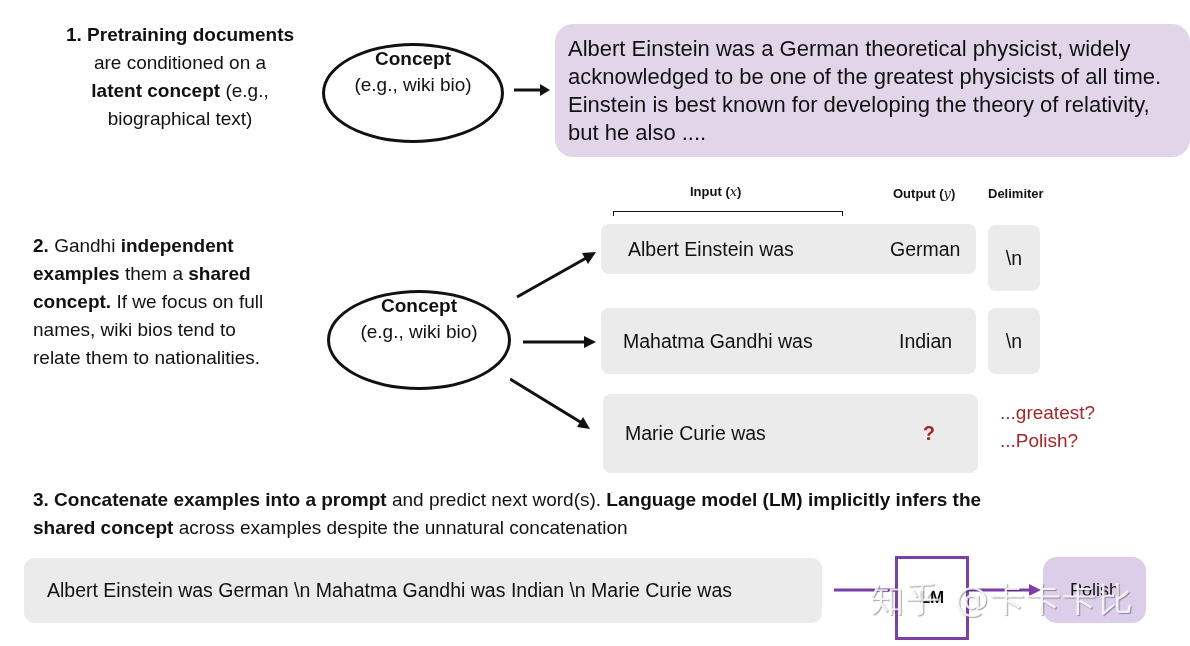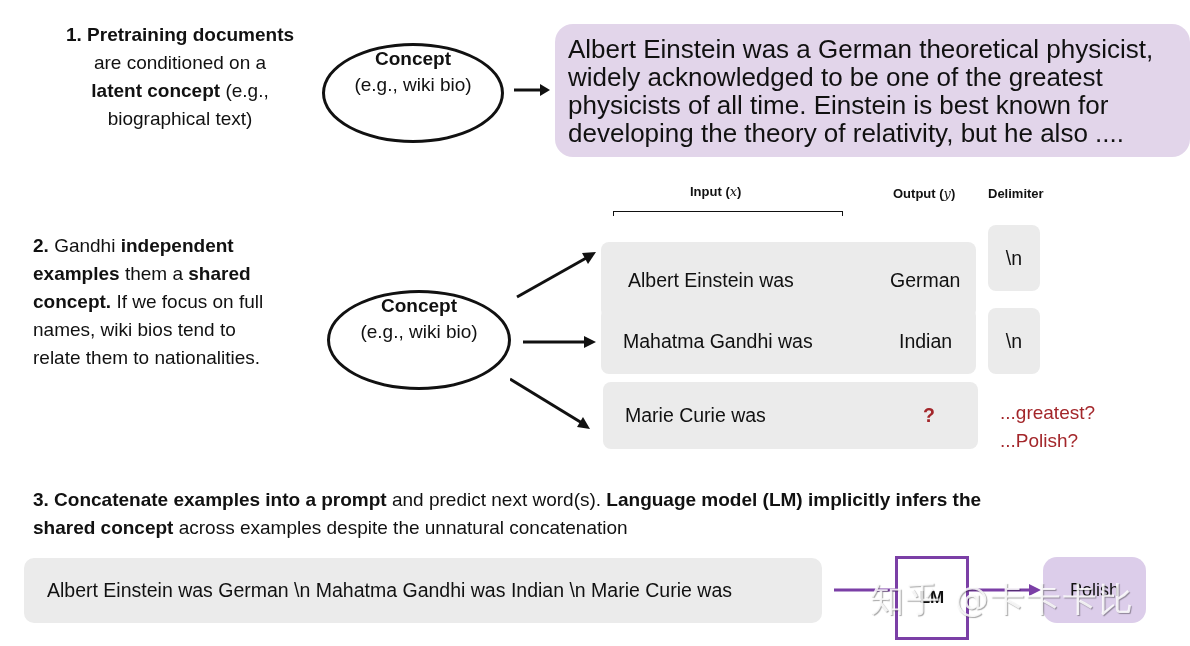--- a/index.html
+++ b/index.html
@@ -5,21 +5,21 @@
   html, body { margin:0; padding:0; background:#ffffff; }
   body { width:1190px; height:646px; position:relative; overflow:hidden;
          font-family:"Liberation Sans", "DejaVu Sans", sans-serif; color:#111; }
   .abs { position:absolute; }
   .desc { font-size:19px; line-height:28px; color:#111; }
   .desc b { font-weight:bold; }
   .ellipse { position:absolute; border:3px solid #111; border-radius:50%; background:#fff;
              display:flex; flex-direction:column; align-items:center; justify-content:flex-start;
              box-sizing:border-box; font-size:19px; line-height:26px; }
   .ellipse .t { font-weight:bold; }
-  .bio { background:#e2d5ea; border-radius:18px; font-size:26px; line-height:28px;
+  .bio { background:#e2d5ea; border-radius:18px; font-size:22px; line-height:28px;
          padding:11px 14px 11px 13px; box-sizing:border-box; color:#111; }
   .hdr { font-size:13px; font-weight:bold; color:#111; }
   .hdr i { font-family:"DejaVu Serif", serif; font-weight:normal; font-style:italic; }
   .exbox { background:#ebebeb; border-radius:8px; box-sizing:border-box;
            font-size:19.5px; color:#111; display:flex; align-items:center; }
   .delim { background:#ebebeb; border-radius:8px; font-size:19.5px;
            display:flex; align-items:center; justify-content:center; }
   .red { color:#a3262a; }
   .promptbox { background:#ebebeb; border-radius:10px; font-size:19.5px;
                display:flex; align-items:center; padding-left:23px; box-sizing:border-box; }
@@ -92,37 +92,37 @@
 
 <div class="abs hdr" style="left:690px; top:184px;">
   <span>Input (</span><i>x</i><span>)</span>
 </div>
 <div class="abs" style="left:613px; top:211px; width:230px; height:5px; border-top:1.5px solid #111; border-left:1.5px solid #111; border-right:1.5px solid #111; box-sizing:border-box;"></div>
 <div class="abs hdr" style="left:893px; top:186px;">
   <span>Output (</span><i>y</i><span>)</span>
 </div>
 <div class="abs hdr" style="left:988px; top:186px;">Delimiter</div>
 
-<div class="abs exbox" style="left:601px; top:242px; width:375px; height:76px;">
+<div class="abs exbox" style="left:601px; top:224px; width:375px; height:50px;">
   <span class="abs" style="left:27px;">Albert  Einstein was</span>
   <span class="abs" style="left:289px;">German</span>
 </div>
 <div class="abs delim" style="left:988px; top:225px; width:52px; height:66px;">
   <span>\n</span>
 </div>
 
 <div class="abs exbox" style="left:601px; top:308px; width:375px; height:66px;">
   <span class="abs" style="left:22px;">Mahatma Gandhi was</span>
   <span class="abs" style="left:298px;">Indian</span>
 </div>
 <div class="abs delim" style="left:988px; top:308px; width:52px; height:66px;">
   <span>\n</span>
 </div>
 
-<div class="abs exbox" style="left:603px; top:382px; width:375px; height:67px;">
+<div class="abs exbox" style="left:603px; top:394px; width:375px; height:79px;">
   <span class="abs" style="left:22px;">Marie Curie was</span>
   <span class="abs red" style="left:320px; font-weight:bold;">?</span>
 </div>
 
 <div class="abs red" style="left:1000px; top:399px; font-size:19px; line-height:28px;">
   <div>...greatest?</div>
   <div>...Polish?</div>
 </div>
 
 <div class="abs desc" style="left:33px; top:486px; width:960px;">

